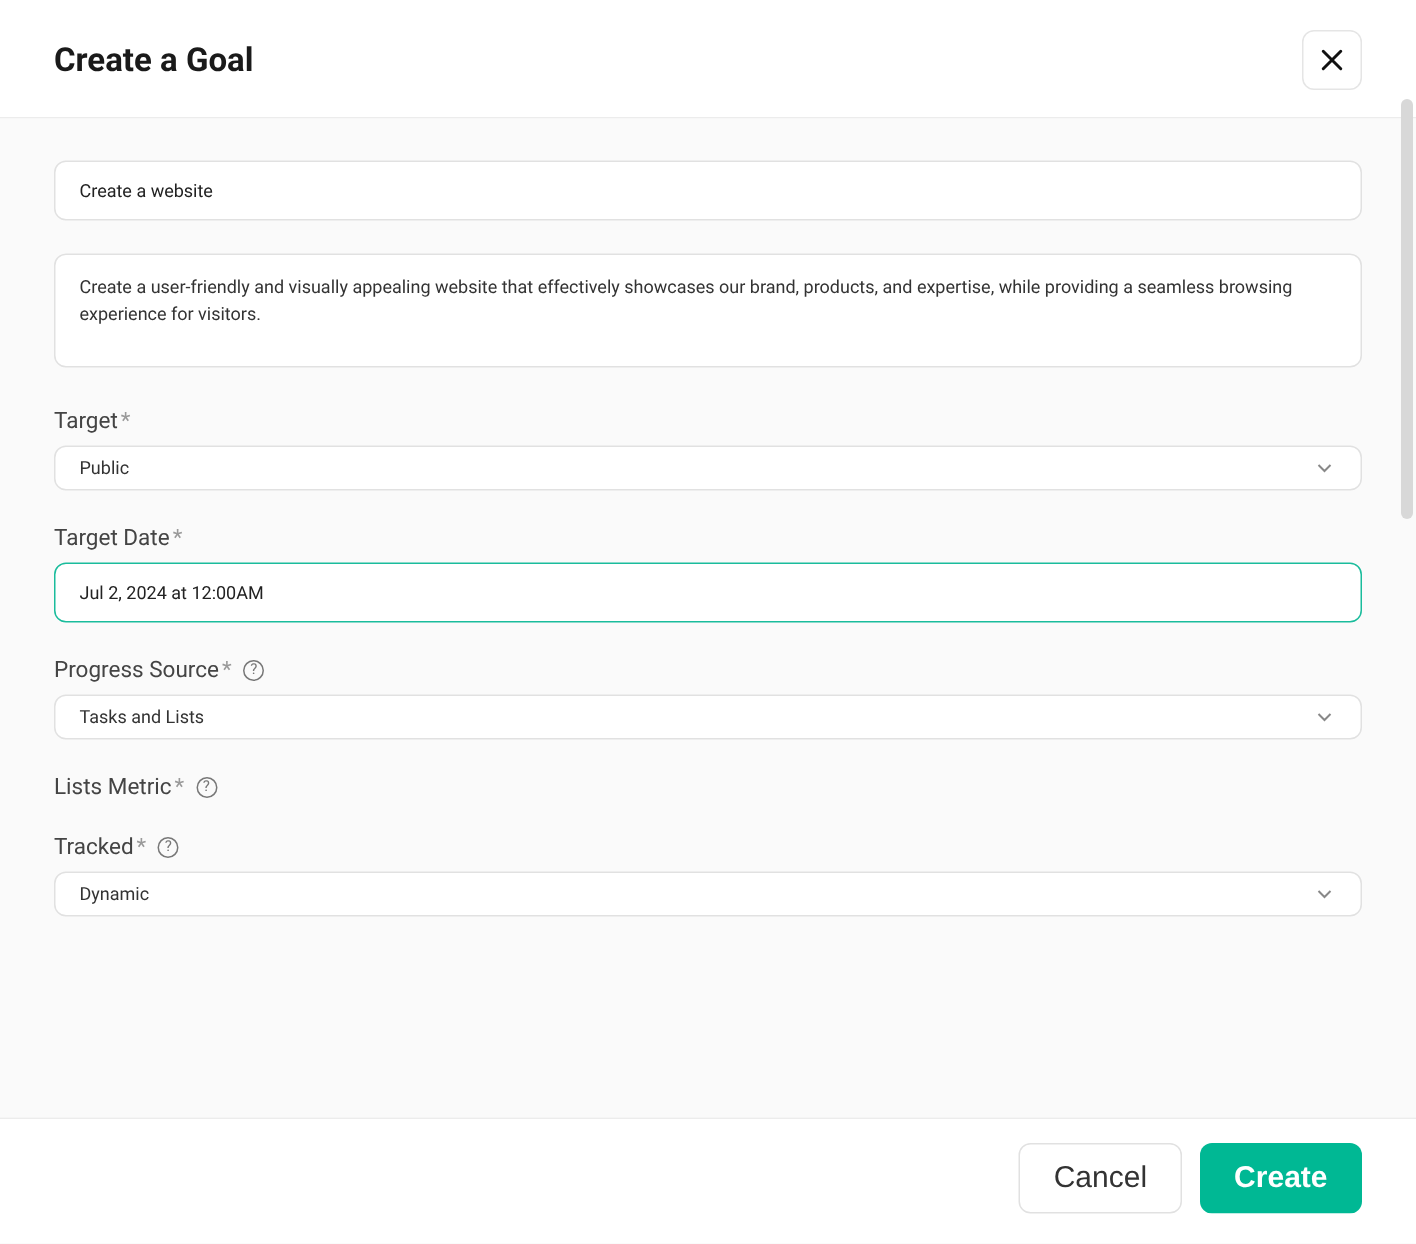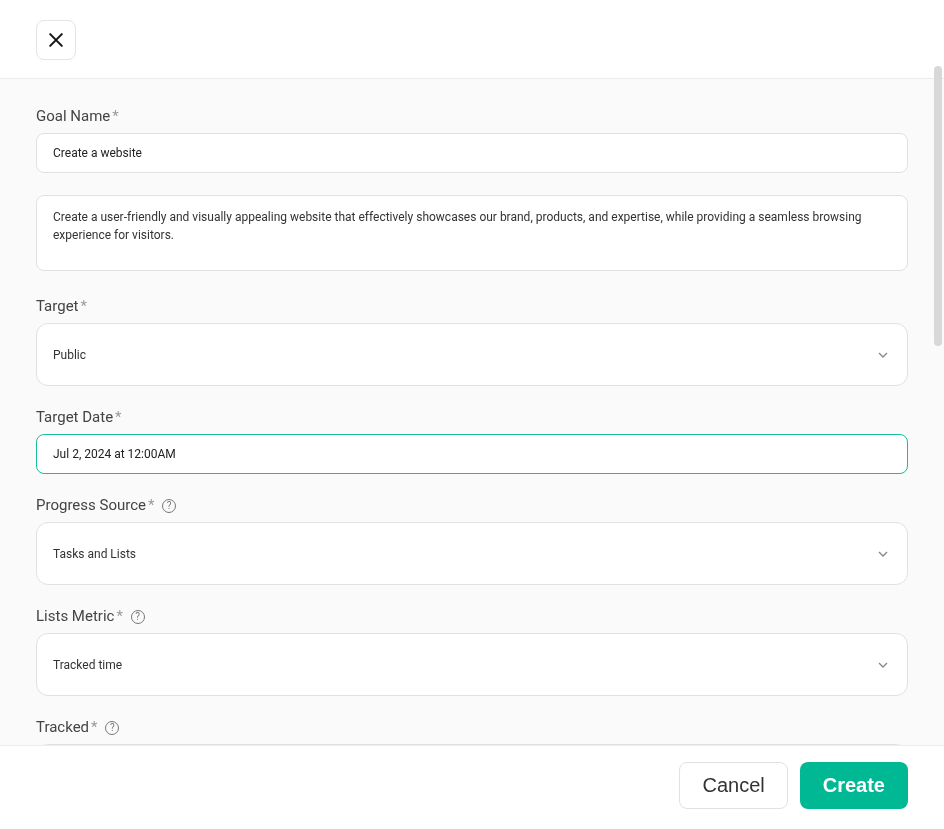--- a/index.html
+++ b/index.html
@@ -99,22 +99,21 @@
       min-height: 76px;
       line-height: 1.5;
       resize: none;
       color: #333;
     }
     .select {
       display: flex;
       align-items: center;
       justify-content: space-between;
       cursor: pointer;
-      height: 63px;
-      border-radius: 12px;
+      height: 30px;
     }
     .select-value {
       color: #333;
     }
     .chevron {
       width: 16px;
       height: 16px;
       stroke: #888;
       stroke-width: 2;
       fill: none;
@@ -159,33 +158,31 @@
       background: #d8d8d8;
       border-radius: 4px;
     }
   </style>
 </head>
 <body>
 
 <div class="modal">
 
   <div class="modal-header">
+    <h1 class="modal-title">Create a Goal</h1>
     <button class="close-btn">
       <svg viewBox="0 0 24 24" fill="none">
         <path d="M5 5 L19 19 M19 5 L5 19" stroke-linecap="round"></path>
       </svg>
     </button>
   </div>
 
   <div class="modal-body">
 
     <div class="form-group">
-      <label class="form-label">
-        <span>Goal Name</span><span class="req">*</span>
-      </label>
       <input type="text" class="input" value="Create a website" style="">
     </div>
 
     <div class="form-group">
       <textarea class="textarea" style="">Create a user-friendly and visually appealing website that effectively showcases our brand, products, and expertise, while providing a seamless browsing experience for visitors.</textarea>
     </div>
 
     <div class="form-group">
       <label class="form-label">
         <span>Target</span><span class="req">*</span>
@@ -216,26 +213,20 @@
           <path d="M6 9 L12 15 L18 9"></path>
         </svg>
       </div>
     </div>
 
     <div class="form-group">
       <label class="form-label">
         <span>Lists Metric</span><span class="req">*</span>
         <span class="help-icon">?</span>
       </label>
-      <div class="select">
-        <span class="select-value">Tracked time</span>
-        <svg class="chevron" viewBox="0 0 24 24">
-          <path d="M6 9 L12 15 L18 9"></path>
-        </svg>
-      </div>
     </div>
 
     <div class="form-group">
       <label class="form-label">
         <span>Tracked</span><span class="req">*</span>
         <span class="help-icon">?</span>
       </label>
       <div class="select">
         <span class="select-value">Dynamic</span>
         <svg class="chevron" viewBox="0 0 24 24">

